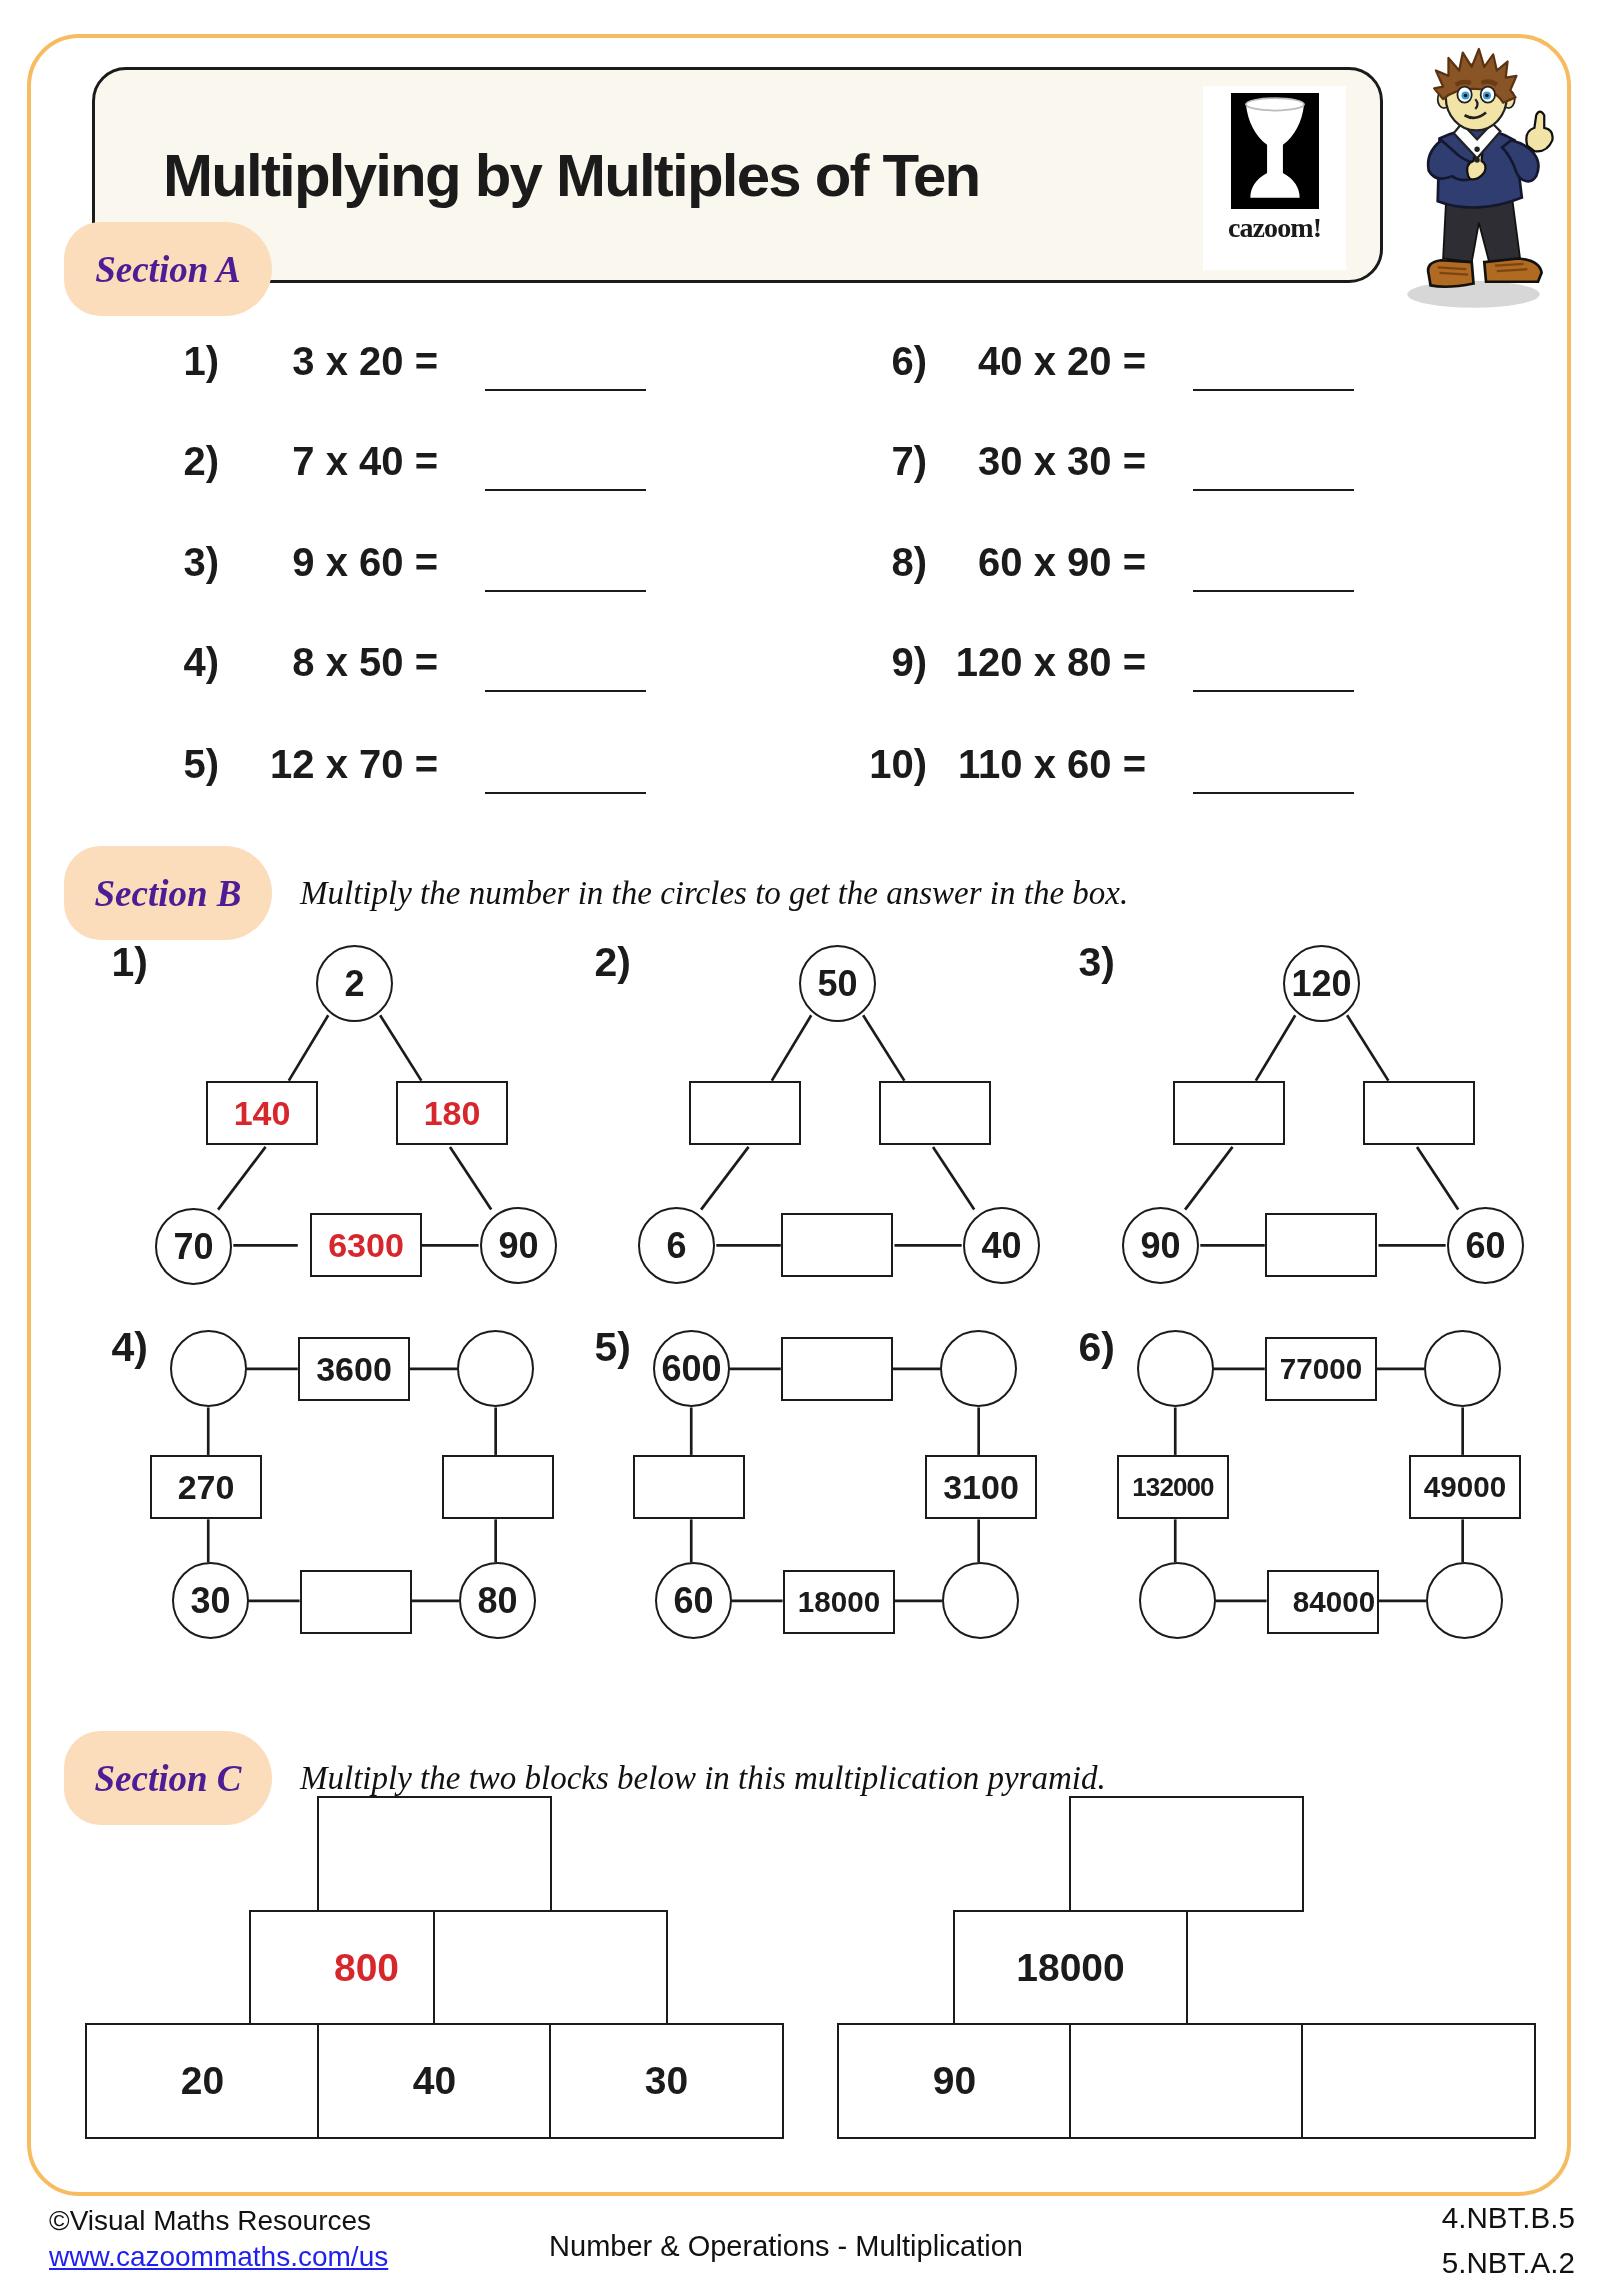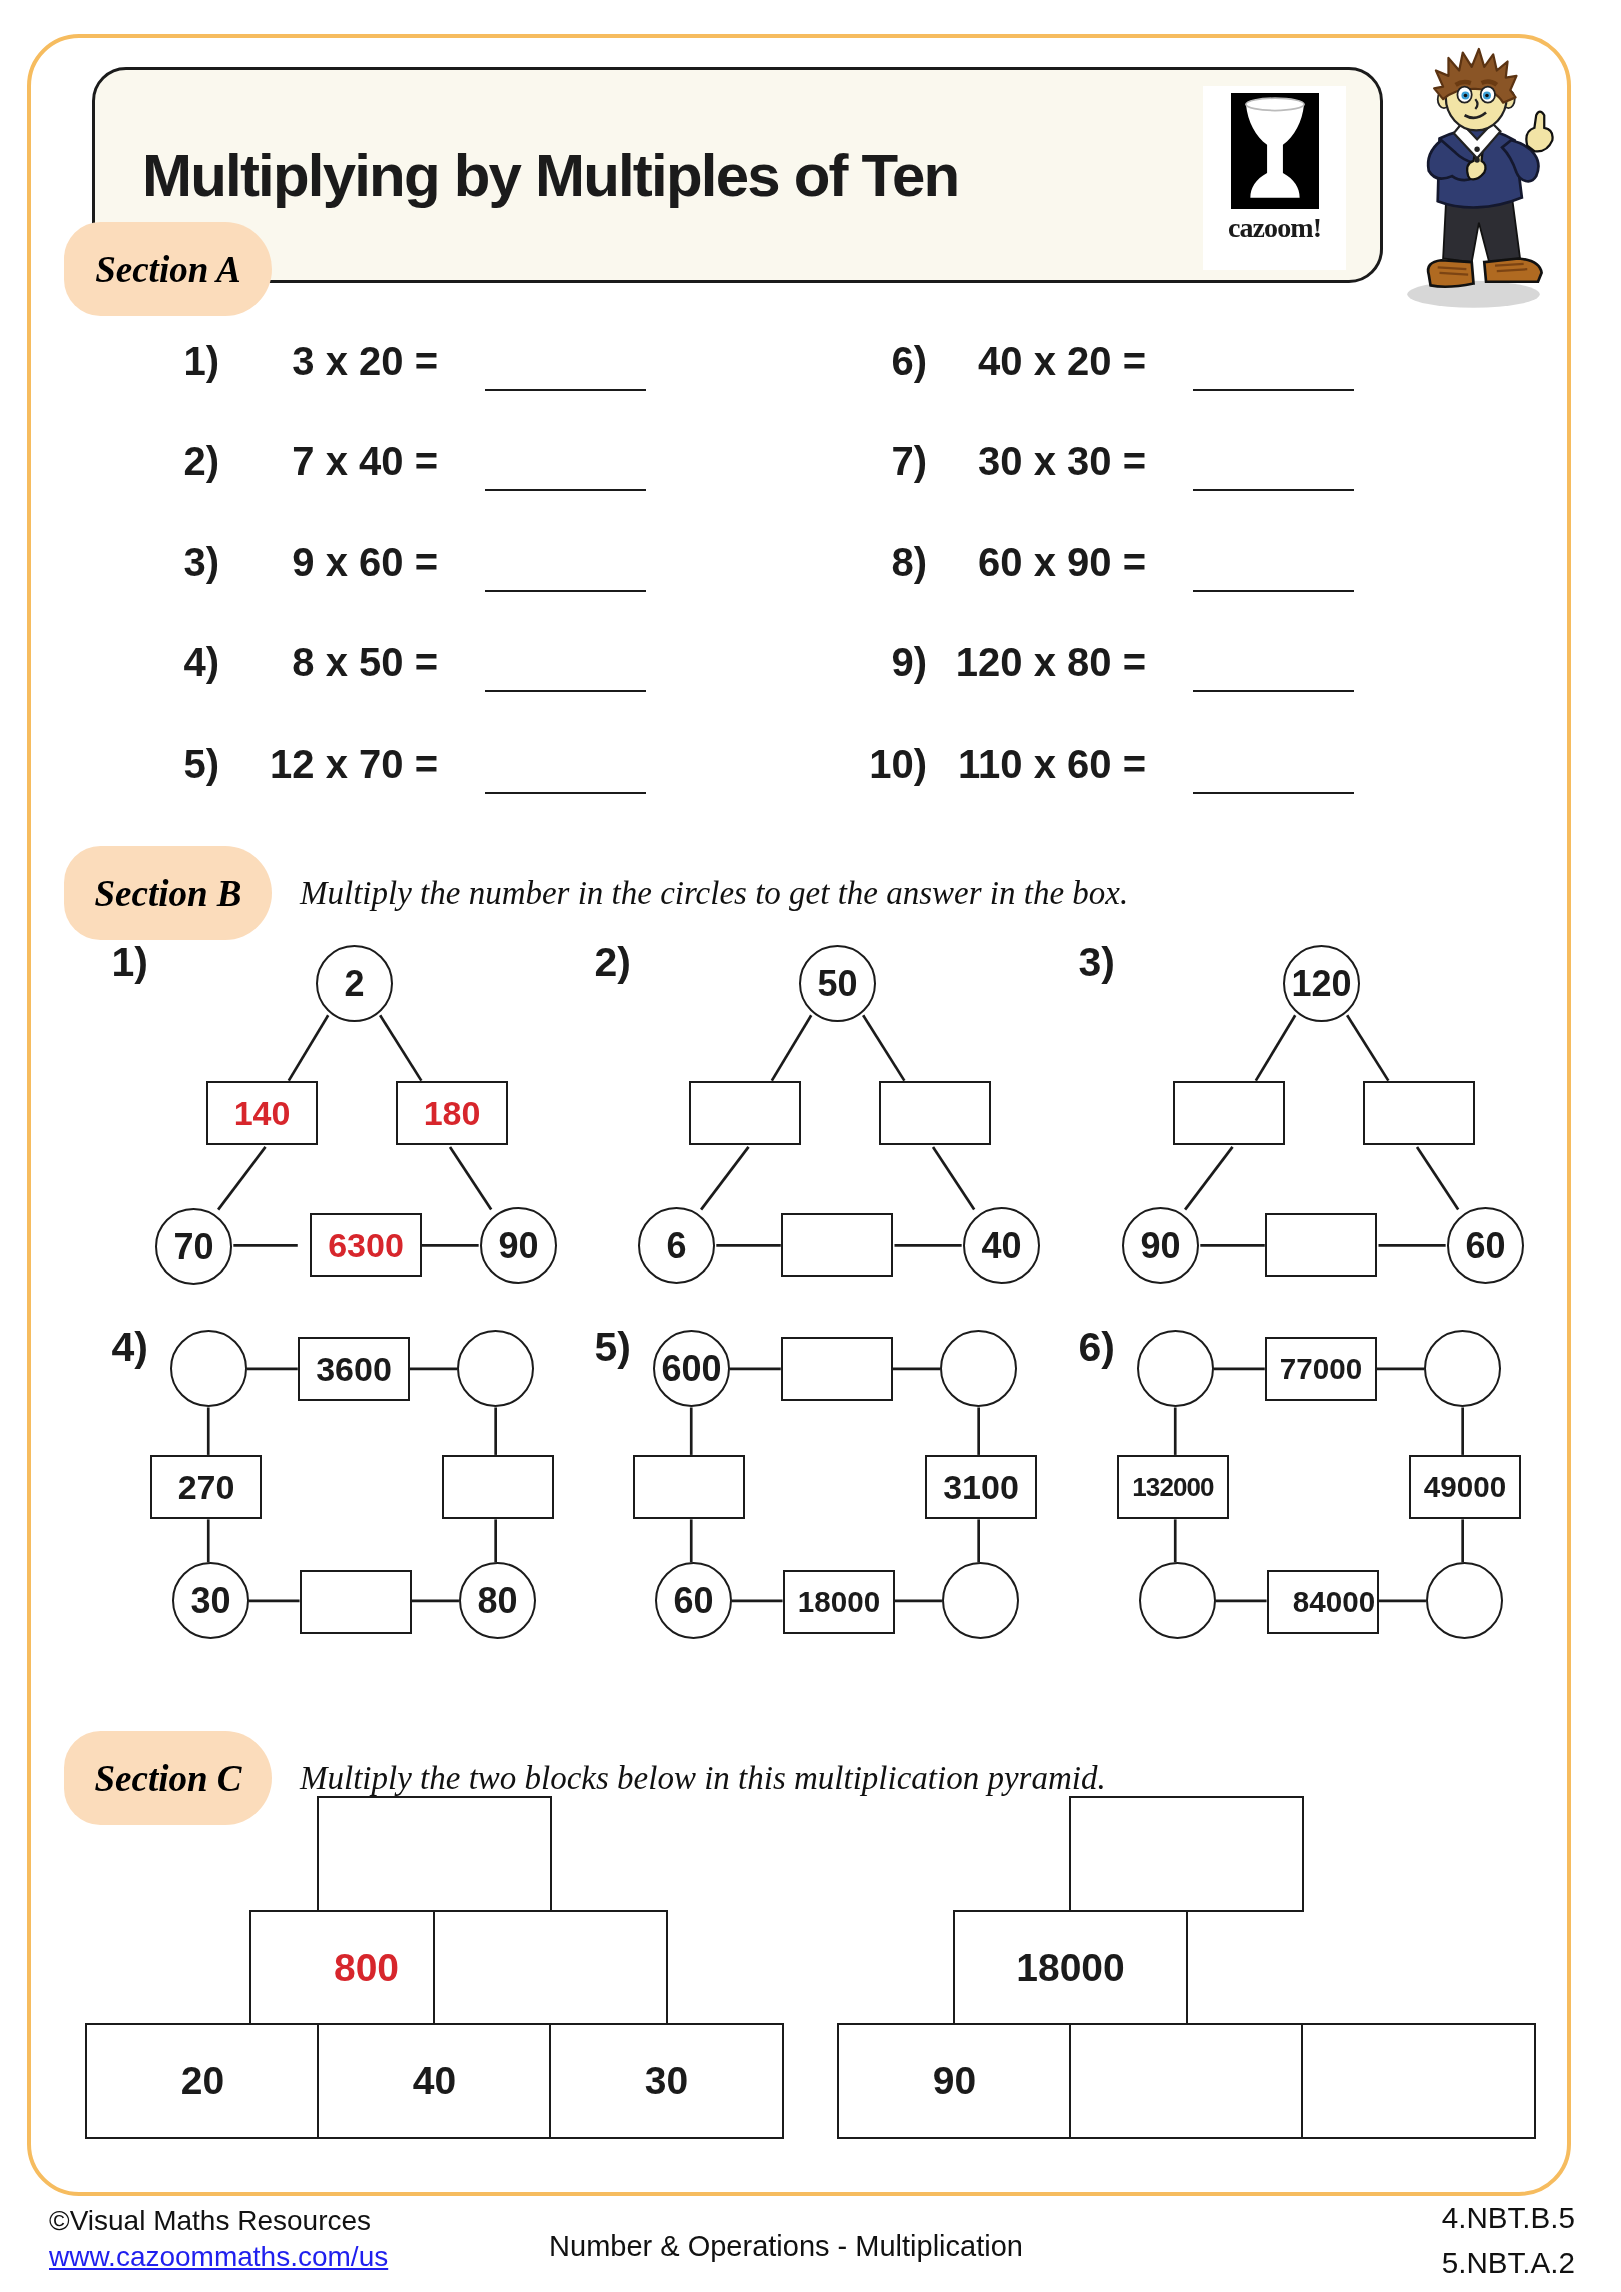--- a/index.html
+++ b/index.html
@@ -5,29 +5,29 @@
   html,body{margin:0;padding:0;}
   body{width:1622px;height:2293px;position:relative;background:#ffffff;
        font-family:"Liberation Sans",sans-serif;color:#1b1b1b;overflow:hidden;}
   .abs{position:absolute;}
   .page-border{position:absolute;left:27px;top:34px;width:1536px;height:2154px;
        border:4.5px solid var(--border-orange,#f6bc5f);border-radius:52px;}
   
   .title-box{position:absolute;left:92px;top:67px;width:1285px;height:210px;
        background:var(--cream,#faf8ee);border:3.6px solid #1b1b1b;border-radius:34px;
        display:flex;align-items:center;}
-  .title-text{font-size:60px;font-weight:bold;letter-spacing:-1.8px;padding-left:47px;}
+  .title-text{font-size:60px;font-weight:bold;letter-spacing:-1.8px;padding-left:68px;}
   .logo{position:absolute;right:34px;top:16px;width:143px;height:177px;background:#fff;
        display:flex;flex-direction:column;align-items:center;justify-content:flex-start;padding-top:7.2px;}
   .logo-square{width:88px;height:116px;background:#000;display:flex;align-items:center;justify-content:center;}
   .logo-text{font-family:"Liberation Serif",serif;font-weight:bold;font-size:28px;letter-spacing:-0.9px;margin-top:2.7px;}
   
   .section-label{position:absolute;left:64px;width:208px;height:94px;background:var(--peach,#fbdcbb);
        border-radius:38px 49px 49px 38px;display:flex;align-items:center;justify-content:center;
-       font-family:"Liberation Serif",serif;font-style:italic;font-weight:bold;font-size:37px;color:#000000;}
+       font-family:"Liberation Serif",serif;font-style:italic;font-weight:bold;font-size:37px;color:#4c1d95;}
   .instruction{position:absolute;left:300px;height:94px;display:flex;align-items:center;
        font-family:"Liberation Serif",serif;font-style:italic;font-size:33px;color:#111;text-align:right;}
   
   .prob-row{position:absolute;display:flex;font-size:40px;font-weight:bold;align-items:flex-start;}
   .pnum{width:94px;text-align:right;}
   .pexpr{width:219px;text-align:right;}
   .pline{width:161px;height:27px;border-bottom:2.7px solid #1b1b1b;margin-left:47px;margin-top:23px;}
   
   .b-cell{position:absolute;width:488px;height:363px;}
   .qnum{position:absolute;left:12.5px;top:0px;font-size:41px;font-weight:bold;}

